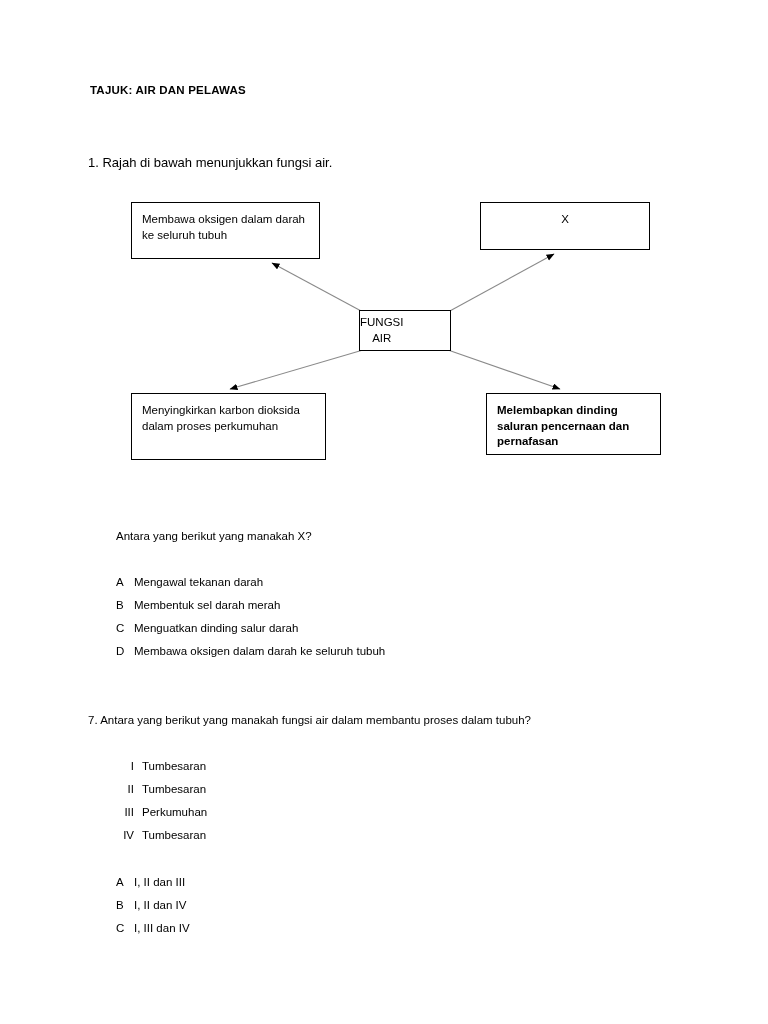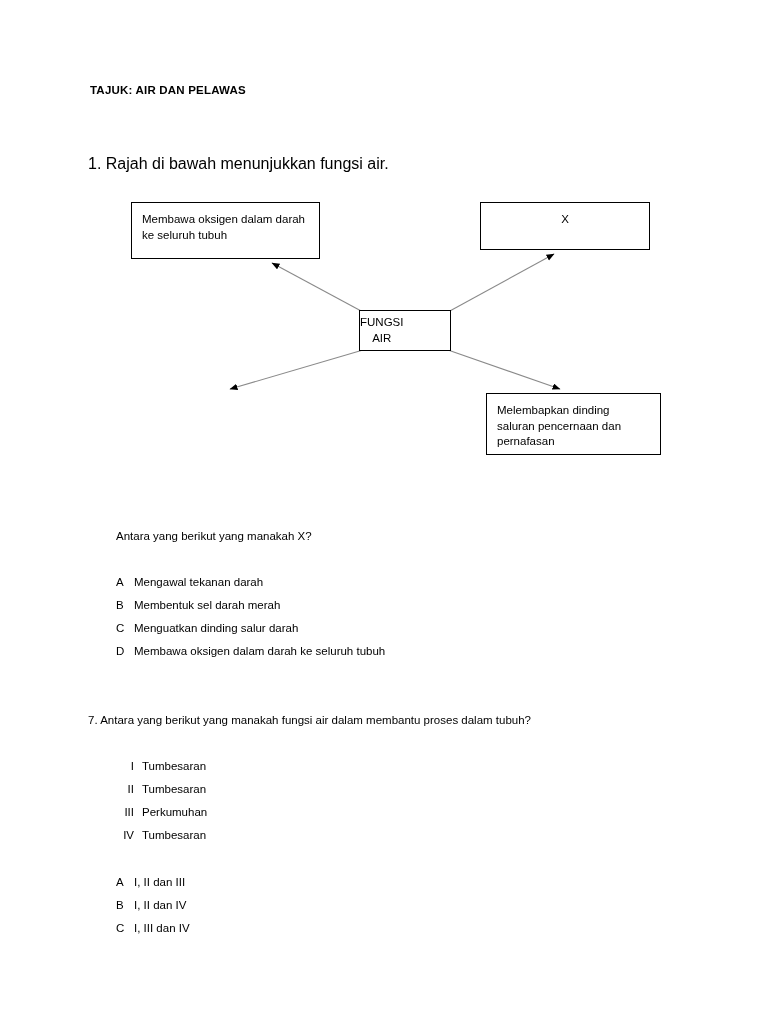--- a/index.html
+++ b/index.html
@@ -30,21 +30,21 @@
     left: 90px;
     top: 84px;
     font-size: 11.5px;
     font-weight: bold;
     letter-spacing: 0.2px;
   }
   .q1-stem {
     position: absolute;
     left: 88px;
     top: 155px;
-    font-size: 16px;
+    font-size: 13px;
   }
   .q1-lead {
     position: absolute;
     left: 116px;
     top: 530px;
     font-size: 11.5px;
   }
   .q2-stem {
     position: absolute;
     left: 88px;
@@ -121,21 +121,21 @@
   }
   .dbox.ctr-text .inner {
     padding: 9px 10px 0 10px;
     text-align: center;
   }
 
   #box-top-left   { left: 11px;  top: 12px;  width: 189px; height: 57px; }
   #box-top-right  { left: 360px; top: 12px;  width: 170px; height: 48px; }
   #box-center     { left: 239px; top: 120px; width: 92px;  height: 41px; }
   #box-bottom-left{ left: 11px;  top: 203px; width: 195px; height: 67px; }
-  #box-bottom-right{left: 366px; top: 203px; width: 175px; height: 62px; }
+  #box-bottom-right{left: 366px; top: 203px; width: 175px; height: 62px; font-weight: bold; }
 </style>
 </head>
 <body>
 
 <div class="page">
 
   <div class="title">TAJUK: AIR DAN PELAWAS</div>
 
   <div class="q1-stem">1. Rajah di bawah menunjukkan fungsi air.</div>
 
@@ -165,20 +165,23 @@
       <div class="inner">X</div>
     </div>
 
     <div class="dbox center" id="box-center">
       <div class="inner">
         <div>FUNGSI</div>
         <div>AIR</div>
       </div>
     </div>
 
+    <div class="dbox" id="box-bottom-left">
+      <div class="inner">Menyingkirkan karbon dioksida dalam proses perkumuhan</div>
+    </div>
 
     <div class="dbox" id="box-bottom-right">
       <div class="inner">Melembapkan dinding saluran pencernaan dan pernafasan</div>
     </div>
 
   </div>
 
   <div class="q1-lead">Antara yang berikut yang manakah X?</div>
 
   <div class="opt-list" id="q1-options">

